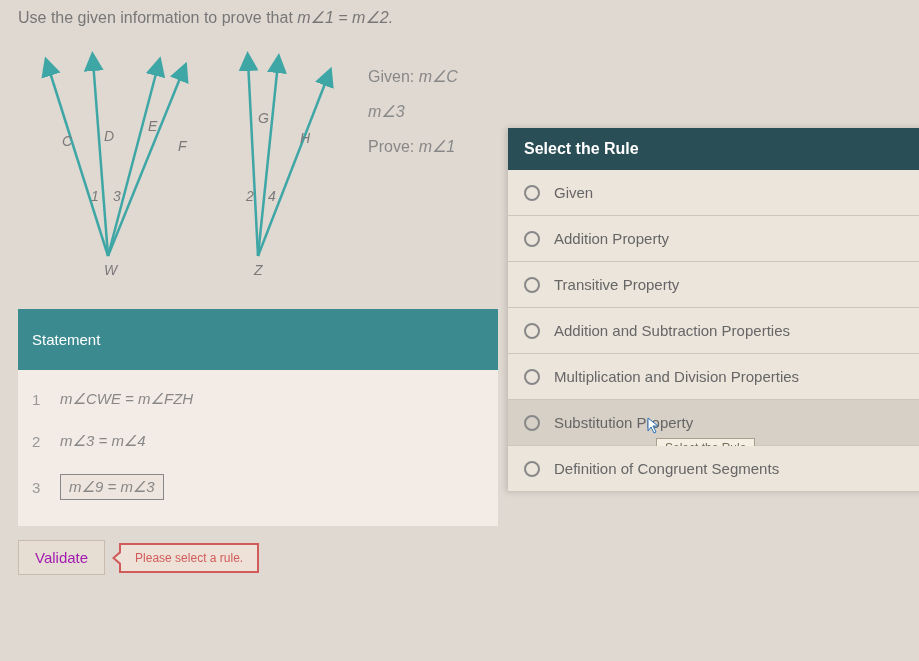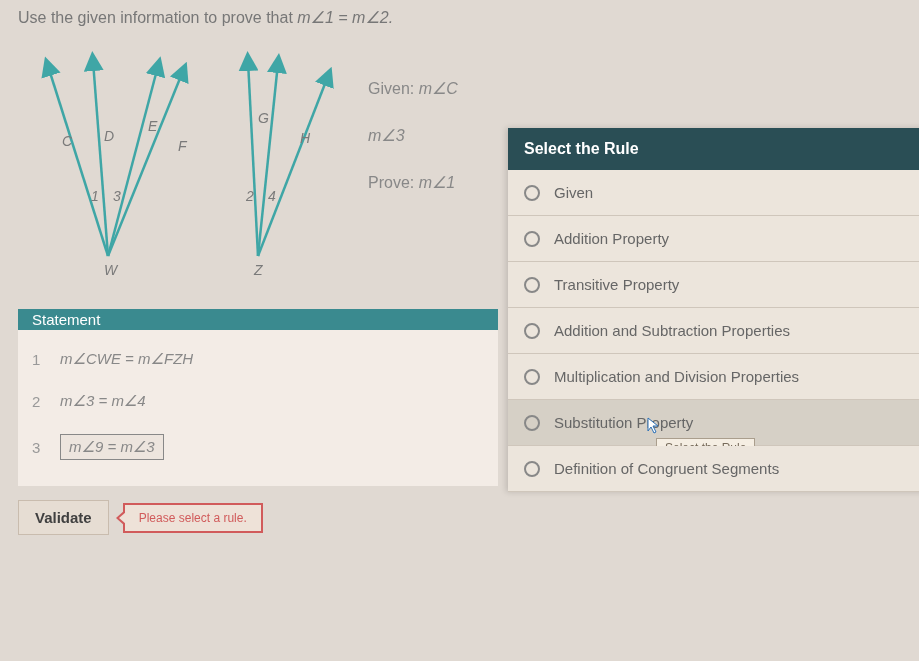--- a/index.html
+++ b/index.html
@@ -3,31 +3,31 @@
 <meta charset="utf-8">
 <style>
 *{box-sizing:border-box;margin:0;padding:0}
 body{font-family:Arial,Helvetica,sans-serif;background:#e0d9d2;width:919px;height:661px;overflow:hidden;position:relative;color:#555}
 .page{padding:8px 18px 0 18px}
 .prompt{font-size:16px;color:#777}
 .em{font-style:italic}
 .figrow{display:flex;align-items:flex-start;margin-top:24px}
 .figsvg{flex:0 0 auto}
 .givprove{margin-left:20px;font-size:16px;color:#888}
-.givprove .row{margin:28px 0}
+.givprove .row{margin:16px 0}
 
 .stmt-panel{margin-top:28px;width:480px}
-.stmt-header{background:#3a8a8f;color:#fff;padding:2px 14px;font-size:15px}
+.stmt-header{background:#3a8a8f;color:#fff;padding:22px 14px;font-size:15px}
 .stmt-body{background:#f3ece6;padding:8px 14px 14px}
 .stmt-row{display:flex;align-items:center;padding:12px 0;font-size:15px;color:#888;font-style:italic}
 .stmt-num{width:28px;font-style:normal;color:#999}
 .boxed{border:1px solid #888;padding:3px 8px;background:#ede5de}
 
 .bottombar{display:flex;align-items:center;gap:14px;margin-top:14px}
-.validate-btn{background:#e6ddd3;border:1px solid #c9bcae;color:#404040;padding:8px 16px;font-size:15px;font-weight:bold;cursor:pointer}
+.validate-btn{background:#e6ddd3;border:1px solid #c9bcae;color:#a21caf;padding:8px 16px;font-size:15px;font-weight:normal;cursor:pointer}
 .alert{border:2px solid #d15b5b;color:#d15b5b;padding:6px 14px;font-size:12px;position:relative;background:#eee2d8}
 .alert:before{content:"";position:absolute;left:-9px;top:50%;transform:translateY(-50%);width:0;height:0;border-top:8px solid transparent;border-bottom:8px solid transparent;border-right:9px solid #d15b5b}
 .alert:after{content:"";position:absolute;left:-6px;top:50%;transform:translateY(-50%);width:0;height:0;border-top:6px solid transparent;border-bottom:6px solid transparent;border-right:7px solid #eee2d8}
 
 .rule-panel{position:absolute;top:128px;left:508px;width:421px;background:#eae3da;box-shadow:-2px 0 6px rgba(0,0,0,.15)}
 .rule-header{background:#2a4e55;color:#fff;padding:12px 16px;font-weight:bold;font-size:16px}
 .rule-item{display:flex;align-items:flex-end;padding:14px 16px;border-bottom:1px solid #cfc6bb;font-size:15px;color:#666;cursor:pointer;position:relative;background:#ece5dc}
 .rule-item.sel{background:#d6d0c6}
 .radio{width:16px;height:16px;border:2px solid #888;border-radius:50%;margin-right:14px;flex:0 0 auto}
 .tooltip{position:absolute;left:148px;top:38px;background:#f5eee3;border:1px solid #aa9e8d;padding:2px 8px;font-size:12px;color:#766a5a;white-space:nowrap}

